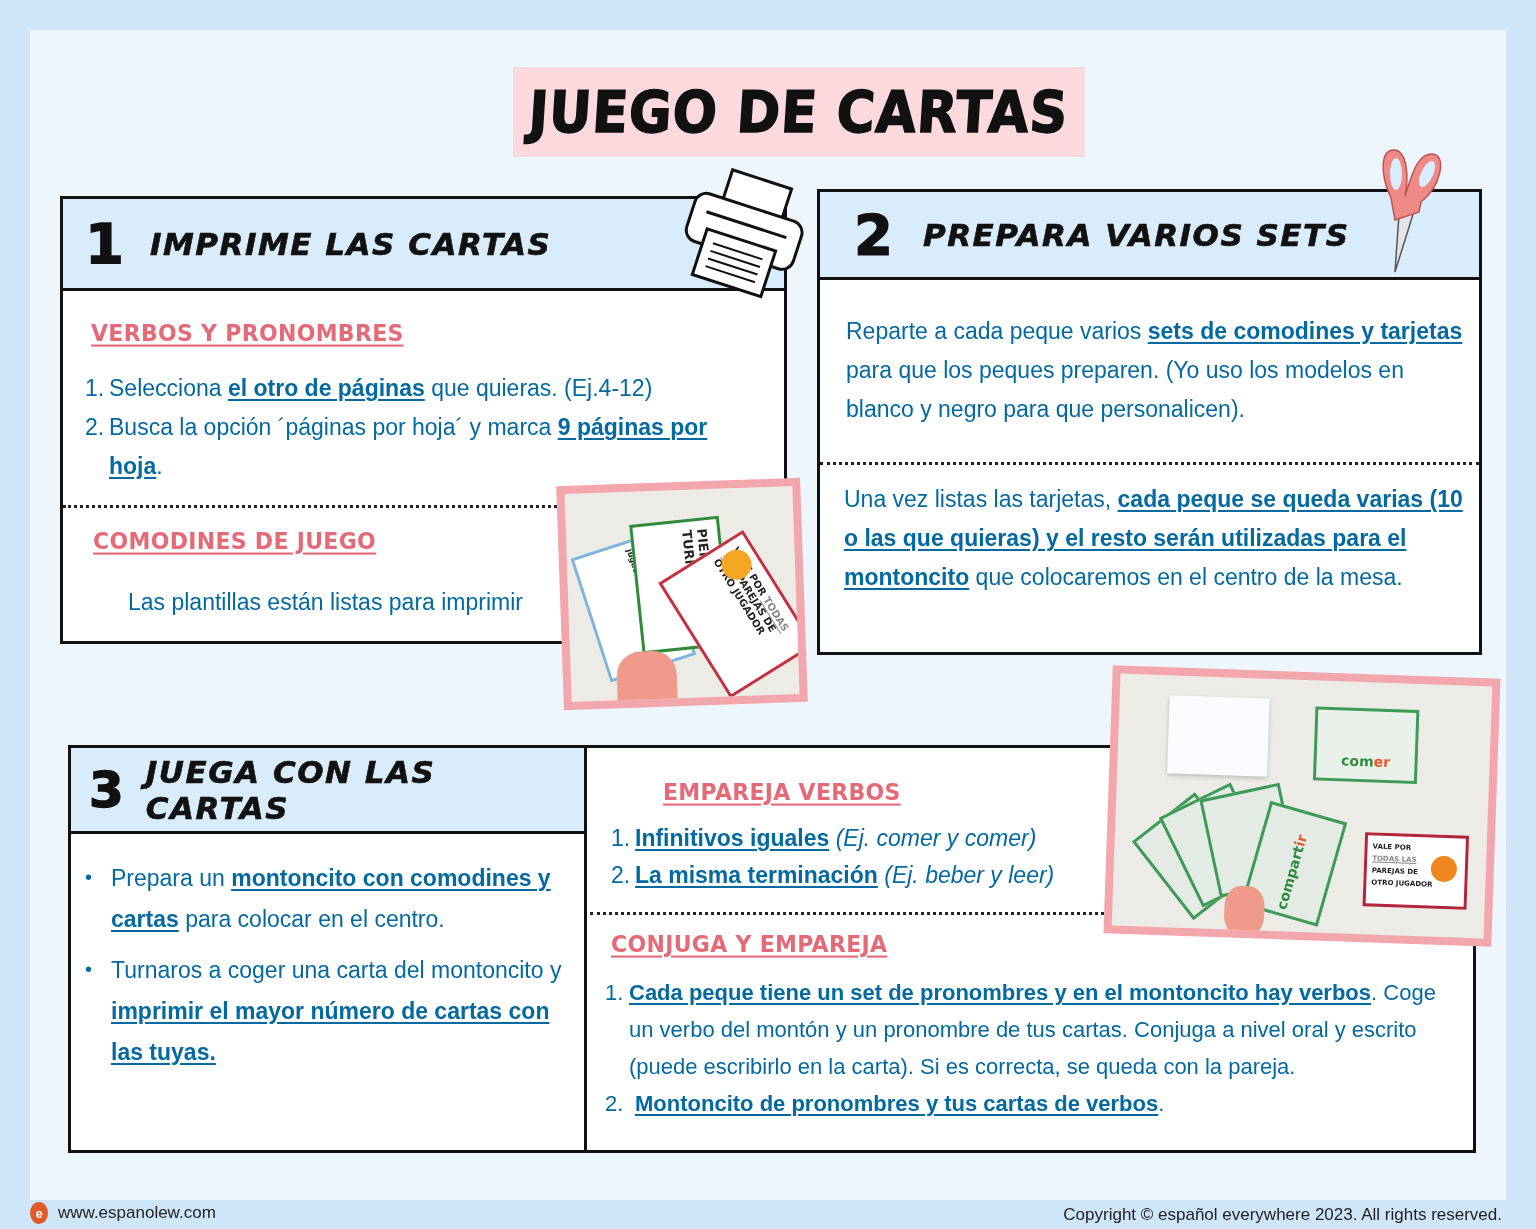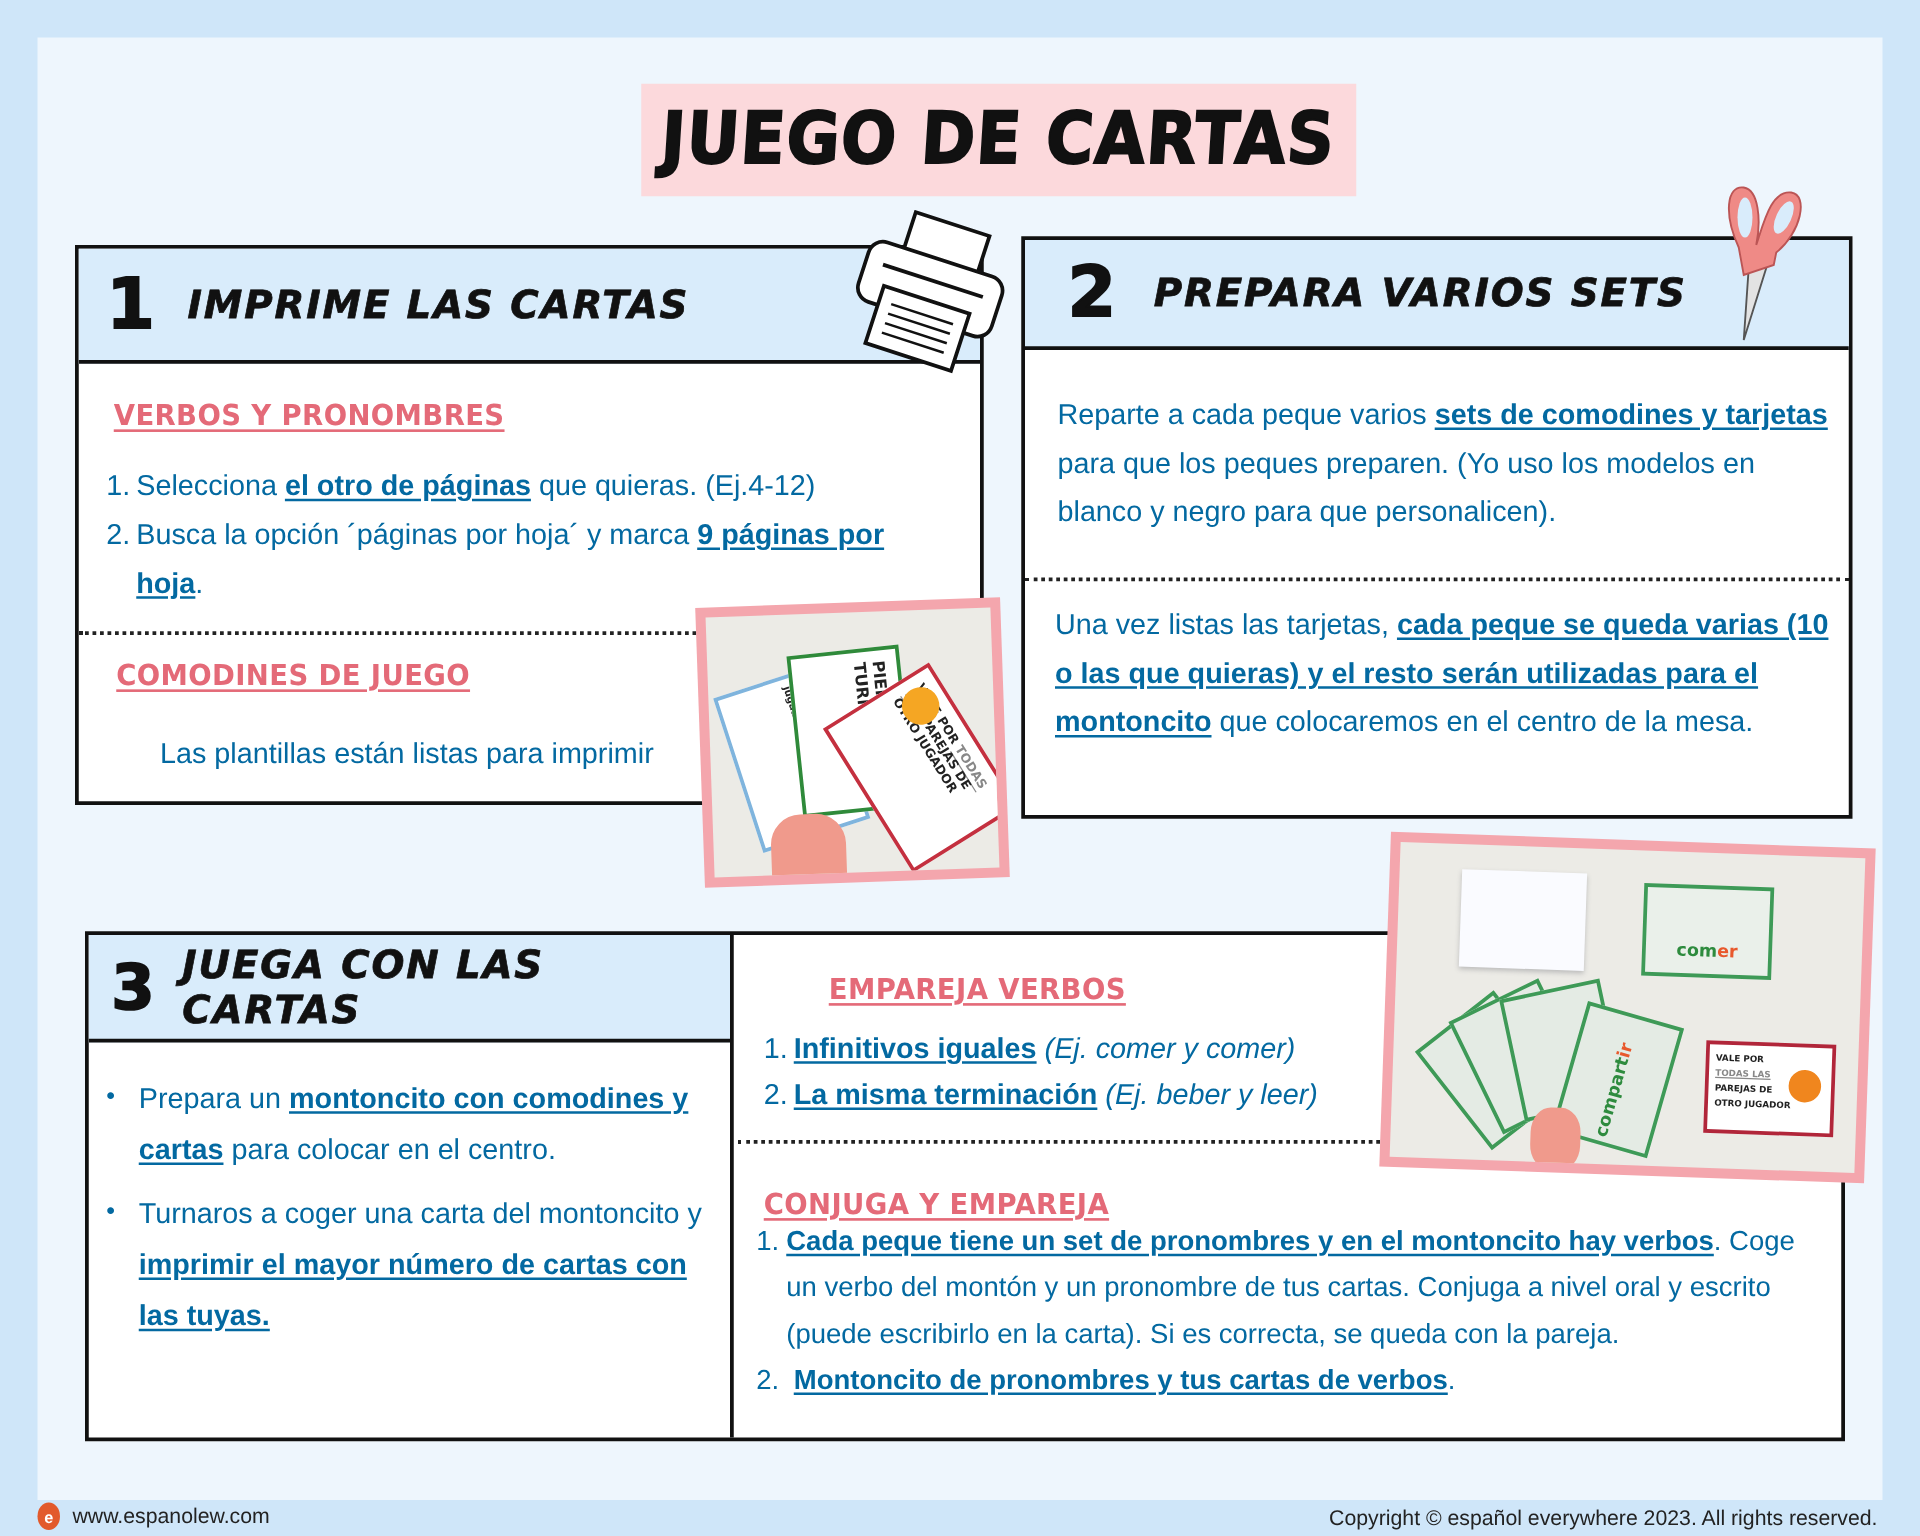--- a/index.html
+++ b/index.html
@@ -194,21 +194,21 @@
     <li>
         <span class="n">1.</span>
         <span><b>Infinitivos iguales</b><i> (Ej. comer y comer)</i></span>
       </li>
     <li>
         <span class="n">2.</span>
         <span><b>La misma terminación</b><i> (Ej. beber y leer)</i></span>
       </li>
   </ol>
   <div class="dots" style="left:519px; top:164px; width:520px;"></div>
-  <div style="position:absolute; left:540px; top:204px;">
+  <div style="position:absolute; left:540px; top:184px;">
     <span class="sub">CONJUGA Y EMPAREJA</span>
   </div>
   <ol class="num txt" style="position:absolute; left:534px; top:226px; width:850px; line-height:37px; font-size:22px;">
     <li>
         <span class="n">1.</span>
         <span><b>Cada peque tiene un set de pronombres y en el montoncito hay verbos</b><span>. Coge un verbo del montón y un pronombre de tus cartas. Conjuga a nivel oral y escrito (puede escribirlo en la carta). Si es correcta, se queda con la pareja.</span></span>
       </li>
     <li>
         <span class="n" style="width:30px;">2.</span>
         <span><b>Montoncito de pronombres y tus cartas de verbos</b><span>.</span></span>

